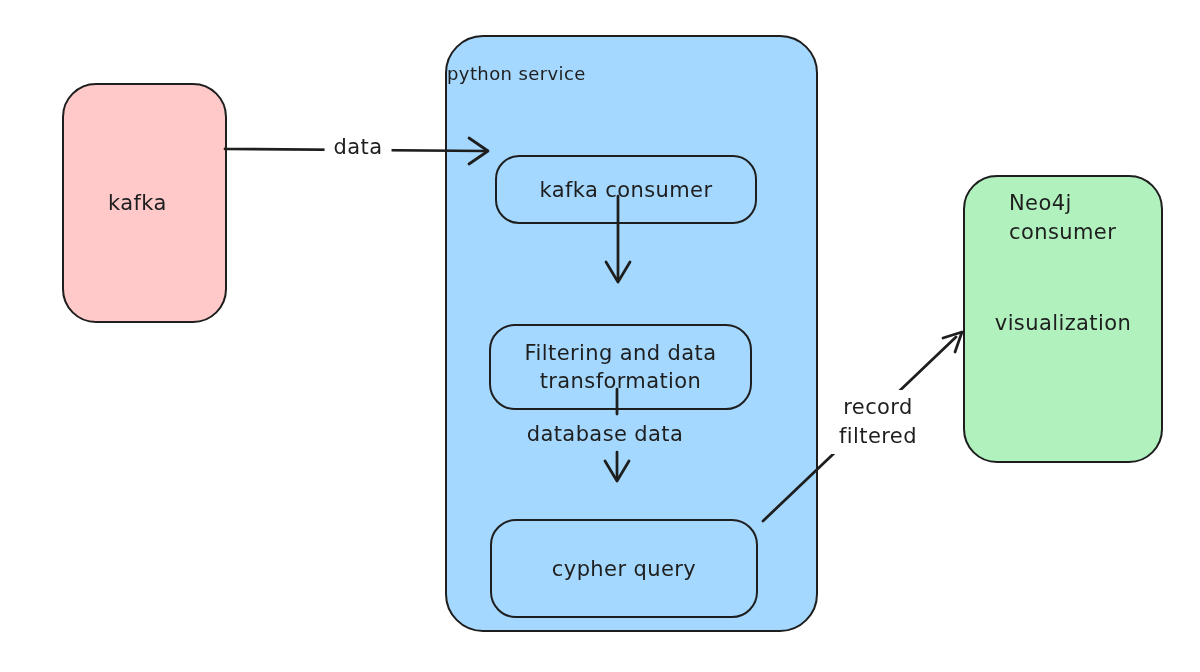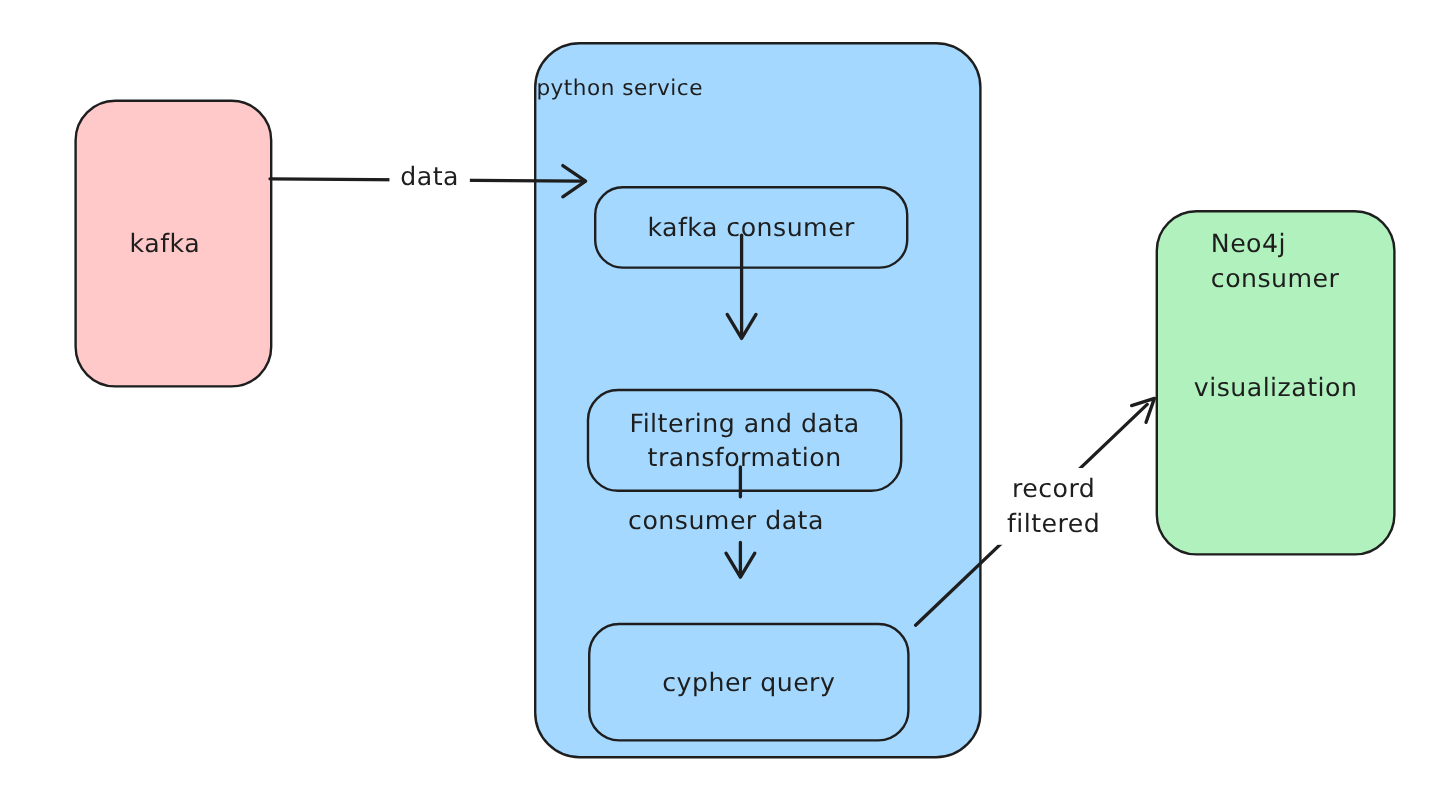--- a/index.html
+++ b/index.html
@@ -175,20 +175,20 @@
     <path d="M617 389 L617 414"></path>
     <path d="M617 452 L617 478"></path>
     <path d="M605 461 L617 481 L629 461"></path>
 
     <path d="M763 521 L956 337"></path>
     <path d="M955 352 L962 332 L943 338"></path>
   </svg>
 
   <div class="edge-label label-logs">data</div>
 
-  <div class="edge-label label-filtered-data">consumer data</div>
+  <div class="edge-label label-filtered-data">database data</div>
 
   <div class="edge-label label-record-ingestion">
     <div>record</div>
     <div>filtered</div>
   </div>
 
 </div>
 
 </body></html>

